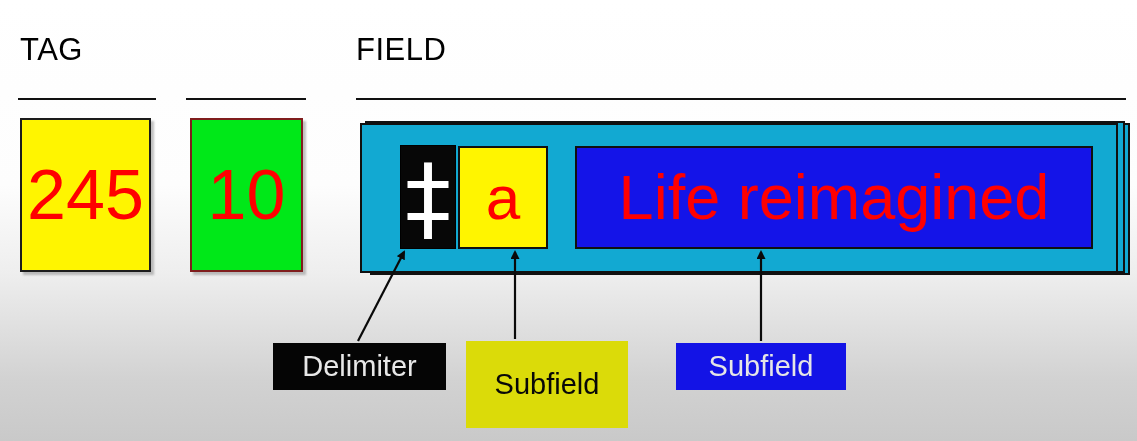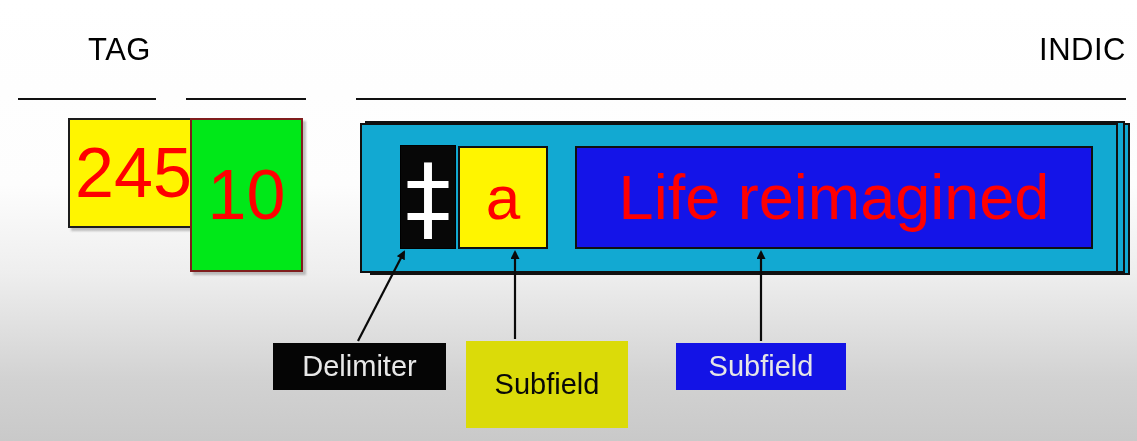--- a/index.html
+++ b/index.html
@@ -15,21 +15,21 @@
   }
   #stage {
     position: relative;
     width: 1137px;
     height: 441px;
   }
 
   
   .col-head {
     position: absolute;
-    text-align: right;
+    text-align: left;
     color: #000000;
     font-size: 31px;
     font-weight: 400;
     letter-spacing: 0.5px;
     white-space: nowrap;
   }
   .rule {
     position: absolute;
     height: 0;
     border-top: 2px solid #111111;
@@ -42,24 +42,23 @@
     display: flex;
     align-items: center;
     justify-content: center;
     line-height: 1;
   }
   .shadowed {
     box-shadow: 3px 3px 2px rgba(120,120,120,0.45);
   }
 
   #tag-box {
-    left: 20px; top: 118px; width: 131px; height: 110px;
+    left: 20px; top: 118px; width: 131px; height: 154px;
     background: #FFF500;
     border: 2px solid #1c1c1c;
-    margin-left: 48px;
   }
   #tag-value {
     color: #FF0000;
     font-size: 70px;
     font-weight: 400;
   }
 
   #indic-box {
     left: 190px; top: 118px; width: 113px; height: 154px;
     background: #00E818;
@@ -178,21 +177,21 @@
 <div id="stage">
 
   <div class="col-head" style="left:20px; top:32px; width:131px;">
     <span>TAG</span>
   </div>
   <div class="rule" style="left:18px; top:98px; width:138px;"></div>
 
   <div class="rule" style="left:186px; top:98px; width:120px;"></div>
 
   <div class="col-head" style="left:356px; top:32px; width:770px;">
-    <span>INDIC</span>
+    <span>FIELD</span>
   </div>
   <div class="rule" style="left:356px; top:98px; width:770px;"></div>
 
   <div class="box shadowed" id="tag-box">
     <span id="tag-value">245</span>
   </div>
 
   <div class="box shadowed" id="indic-box">
     <span id="indic-value">10</span>
   </div>

